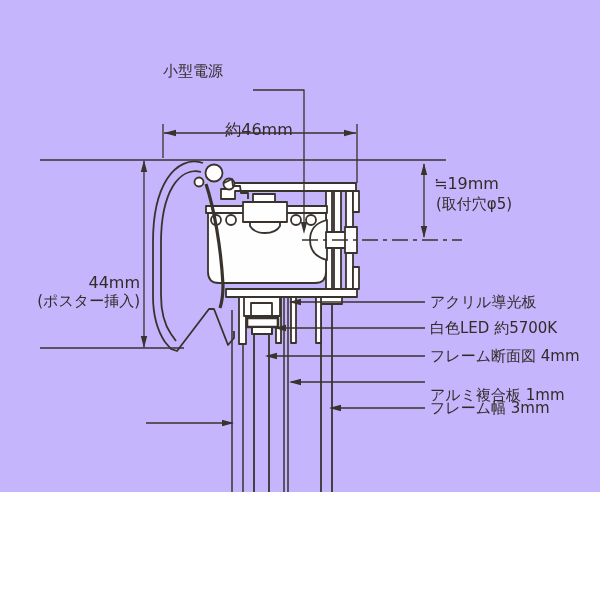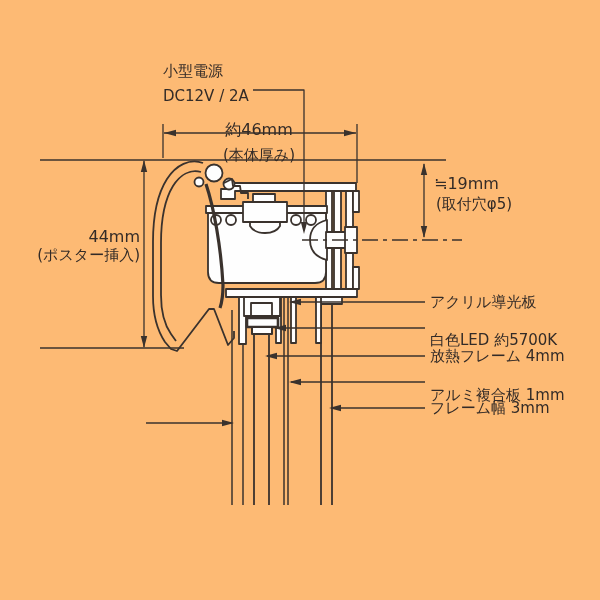--- a/index.html
+++ b/index.html
@@ -1,22 +1,22 @@
 <!DOCTYPE html>
 <html><head>
 <meta charset="utf-8">
 <style>
   html,body{margin:0;padding:0;background:#ffffff;}
-  #stage{position:relative;width:600px;height:600px;background:#fdba74;overflow:hidden;
+  #stage{position:relative;width:600px;height:492px;background:#c4b5fd;overflow:hidden;
          font-family:"DejaVu Sans",sans-serif;color:#332b27;}
   #drawing{position:absolute;left:0;top:0;}
   .lbl{position:absolute;font-size:15px;line-height:17px;color:#332b27;white-space:nowrap;}
   .dimval{font-size:16px;}
   .ctr{text-align:center;margin-top:11px;}
-  .rgt{text-align:right;}
+  .rgt{text-align:right;margin-top:46px;}
   svg *{vector-effect:non-scaling-stroke;}
 </style>
 </head>
 <body>
 
 <div id="stage">
 
   <svg id="drawing" width="600" height="600" viewBox="0 0 600 600" fill="none" stroke="#3a322d" stroke-width="1.8" stroke-linejoin="round" stroke-linecap="butt">
 
     <g stroke-width="1.3">
@@ -113,31 +113,29 @@
       <polygon points="289,302 301,298.8 301,305.2"></polygon>
       <polygon points="274,328 286,324.8 286,331.2"></polygon>
       <polygon points="265,356 277,352.8 277,359.2"></polygon>
       <polygon points="289,382 301,378.8 301,385.2"></polygon>
       <polygon points="329,408 341,404.8 341,411.2"></polygon>
       <polygon points="234,423 222,419.8 222,426.2"></polygon>
     </g>
   </svg>
 
   <div class="lbl" style="left:163px;top:63px;">小型電源</div>
-  <div class="lbl" style="left:163px;top:88px;">DC12V / 2A</div>
 
   <div class="lbl dimval ctr" style="left:159px;top:110px;width:200px;">約46mm</div>
-  <div class="lbl ctr" style="left:159px;top:136px;width:200px;">(本体厚み)</div>
 
   <div class="lbl dimval" style="left:434px;top:175px;">≒19mm</div>
   <div class="lbl" style="left:436px;top:196px;">(取付穴φ5)</div>
 
   <div class="lbl dimval rgt" style="left:10px;top:228px;width:130px;">44mm</div>
   <div class="lbl rgt" style="left:10px;top:247px;width:130px;">(ポスター挿入)</div>
 
   <div class="lbl" style="left:430px;top:294px;">アクリル導光板</div>
-  <div class="lbl" style="left:430px;top:320px;margin-top:12px;">白色LED 約5700K</div>
-  <div class="lbl" style="left:430px;top:348px;">放熱フレーム 4mm</div>
+  <div class="lbl" style="left:430px;top:320px;">白色LED 約5700K</div>
+  <div class="lbl" style="left:430px;top:348px;">フレーム断面図 4mm</div>
   <div class="lbl" style="left:430px;top:387px;">アルミ複合板 1mm</div>
   <div class="lbl" style="left:430px;top:400px;">フレーム幅 3mm</div>
 
 
 </div>
 
 </body></html>

